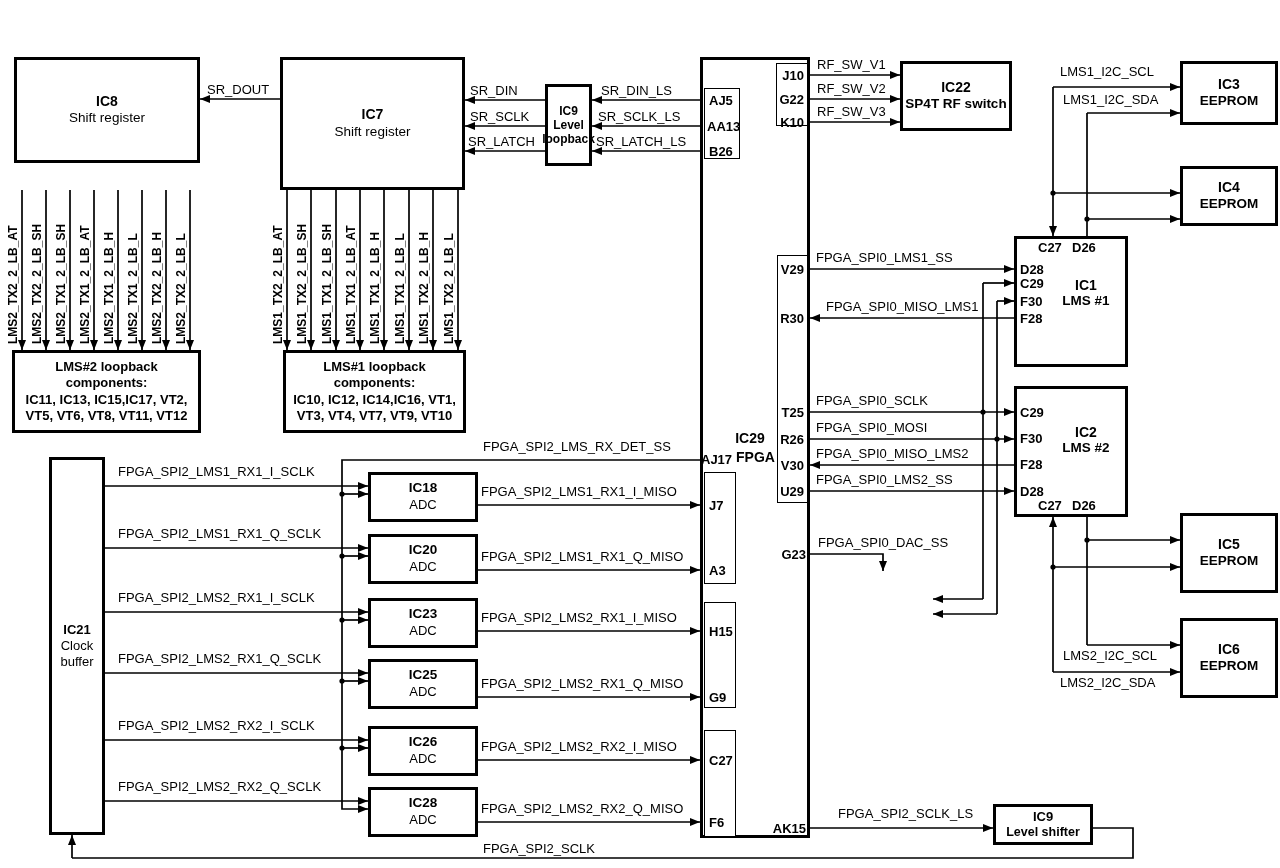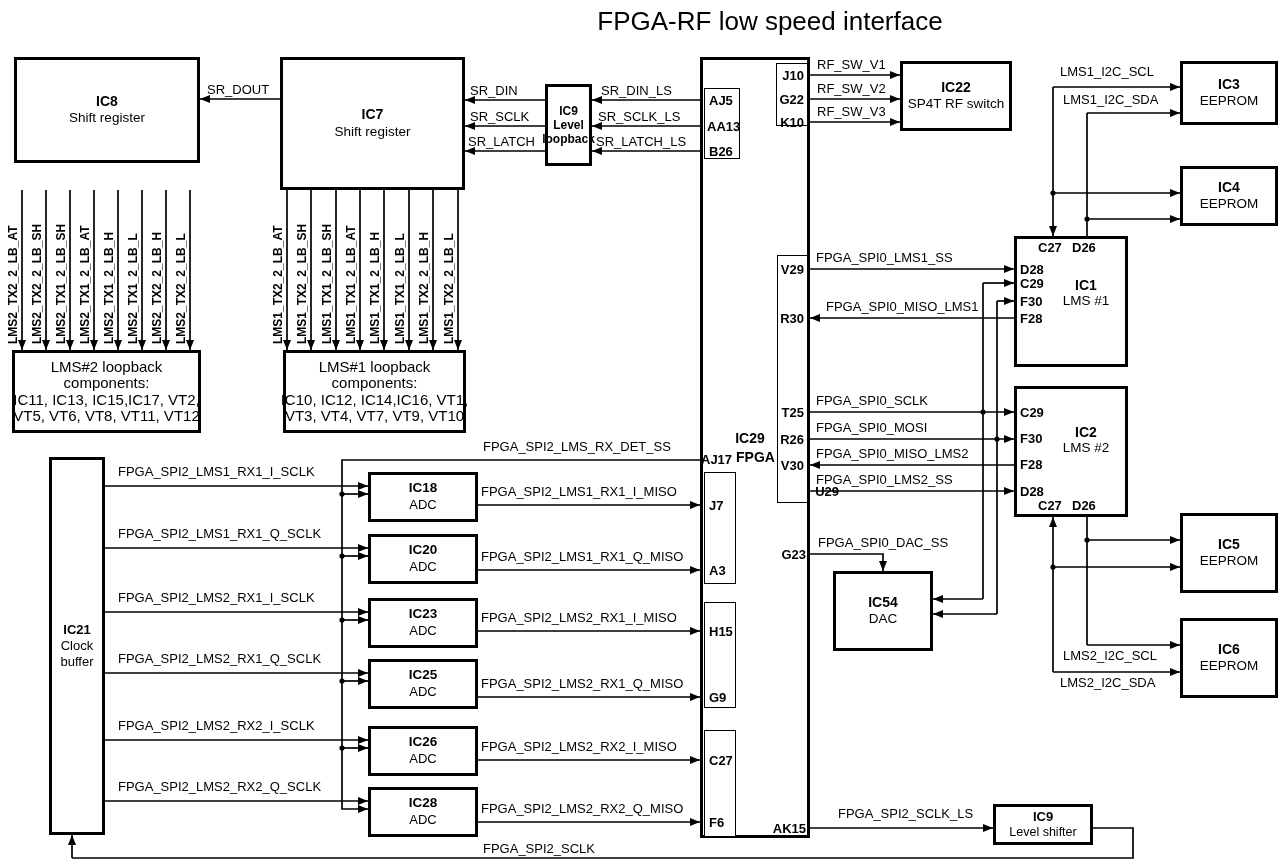--- a/index.html
+++ b/index.html
@@ -4,38 +4,37 @@
 <style>
 html,body{margin:0;padding:0;background:#fff}
 .canvas{position:relative;width:1280px;height:868px;background:#fff;color:#000;
   font-family:"Liberation Sans",sans-serif;overflow:hidden}
 .wires{position:absolute;left:0;top:0}
 .box{position:absolute;border:3px solid #000;background:#fff;box-sizing:border-box;
   display:flex;flex-direction:column;align-items:center;justify-content:center;
   text-align:center;line-height:1.25}
 .pinbox{position:absolute;border:1.5px solid #000;background:#fff;box-sizing:border-box}
 .bid{font-size:14px;font-weight:bold}
-.bname{font-size:13.5px;font-weight:normal}
+.bname{font-size:13.5px;font-weight:bold}
 .reg{font-weight:normal}
 .sm{font-size:12px;line-height:14px;font-weight:bold}
 .sig{position:absolute;font-size:13px;white-space:nowrap}
 .pin{position:absolute;font-size:13px;font-weight:bold;white-space:nowrap}
 .r{text-align:right}
 .rot{position:absolute;width:148px;height:16px;font-size:12px;font-weight:bold;
   white-space:nowrap;transform:rotate(-90deg);transform-origin:0 0}
 .title{position:absolute;left:460px;top:6px;width:620px;text-align:center;font-size:26px}
-.lbl-line{font-size:15px;font-weight:normal;line-height:16.5px;white-space:nowrap}
+.lbl-line{font-size:13px;font-weight:bold;line-height:16.5px;white-space:nowrap}
 .ctr{text-align:center}
 </style>
 </head>
 <body>
 
 <div class="canvas">
 
-  <div class="title">FPGA-RF low speed interface</div>
 
   <svg class="wires" width="1280" height="868" viewBox="0 0 1280 868">
     <defs>
       <marker id="ah" viewBox="0 0 10 8" refX="10" refY="4" markerWidth="10" markerHeight="8" markerUnits="userSpaceOnUse" orient="auto">
           <path d="M0,0 L10,4 L0,8 Z" fill="#000"></path>
         </marker>
     </defs>
     <g stroke="#000" stroke-width="1.7" fill="none">
       <g>
         <path d="M465 99 H200" marker-end="url(#ah)"></path>
@@ -168,24 +167,20 @@
   <div class="box" style="left:1014px;top:236px;width:114px;height:131px"></div>
   <div class="box" style="left:1014px;top:386px;width:114px;height:131px"></div>
   <div class="box" style="left:1180px;top:513px;width:98px;height:80px">
     <div class="bid">IC5</div>
     <div class="bname">EEPROM</div>
   </div>
   <div class="box" style="left:1180px;top:618px;width:98px;height:80px">
     <div class="bid">IC6</div>
     <div class="bname">EEPROM</div>
   </div>
-  <div class="box" style="left:833px;top:571px;width:100px;height:80px">
-    <div class="bid">IC54</div>
-    <div class="bname">DAC</div>
-  </div>
   <div class="box" style="left:49px;top:457px;width:56px;height:378px">
     <div class="bid" style="font-size:13px">IC21</div>
     <div class="bname reg" style="font-size:13px">Clock</div>
     <div class="bname reg" style="font-size:13px">buffer</div>
   </div>
   <div class="box" style="left:993px;top:804px;width:100px;height:41px">
     <div class="bid" style="font-size:13px">IC9</div>
     <div class="bname" style="font-size:12.5px">Level shifter</div>
   </div>
   <div class="box" style="left:12px;top:350px;width:189px;height:83px">
@@ -237,21 +232,21 @@
   <div class="pin" style="left:707px;top:119px">AA13</div>
   <div class="pin" style="left:709px;top:144px">B26</div>
   <div class="pin r" style="left:774px;top:68px;width:30px">J10</div>
   <div class="pin r" style="left:774px;top:92px;width:30px">G22</div>
   <div class="pin r" style="left:774px;top:115px;width:30px">K10</div>
   <div class="pin r" style="left:775px;top:262px;width:29px">V29</div>
   <div class="pin r" style="left:775px;top:311px;width:29px">R30</div>
   <div class="pin r" style="left:775px;top:405px;width:29px">T25</div>
   <div class="pin r" style="left:775px;top:432px;width:29px">R26</div>
   <div class="pin r" style="left:775px;top:458px;width:29px">V30</div>
-  <div class="pin r" style="left:810px;top:484px;width:29px">U29</div>
+  <div class="pin r" style="left:775px;top:484px;width:29px">U29</div>
   <div class="pin r" style="left:776px;top:547px;width:30px">G23</div>
   <div class="pin" style="left:701px;top:452px">AJ17</div>
   <div class="pin" style="left:709px;top:498px">J7</div>
   <div class="pin" style="left:709px;top:563px">A3</div>
   <div class="pin" style="left:709px;top:624px">H15</div>
   <div class="pin" style="left:709px;top:690px">G9</div>
   <div class="pin" style="left:709px;top:753px">C27</div>
   <div class="pin" style="left:709px;top:815px">F6</div>
   <div class="pin" style="left:720px;top:430px;width:60px;text-align:center;font-size:14px">IC29</div>
   <div class="pin" style="left:736px;top:449px;font-size:14px">FPGA</div>

